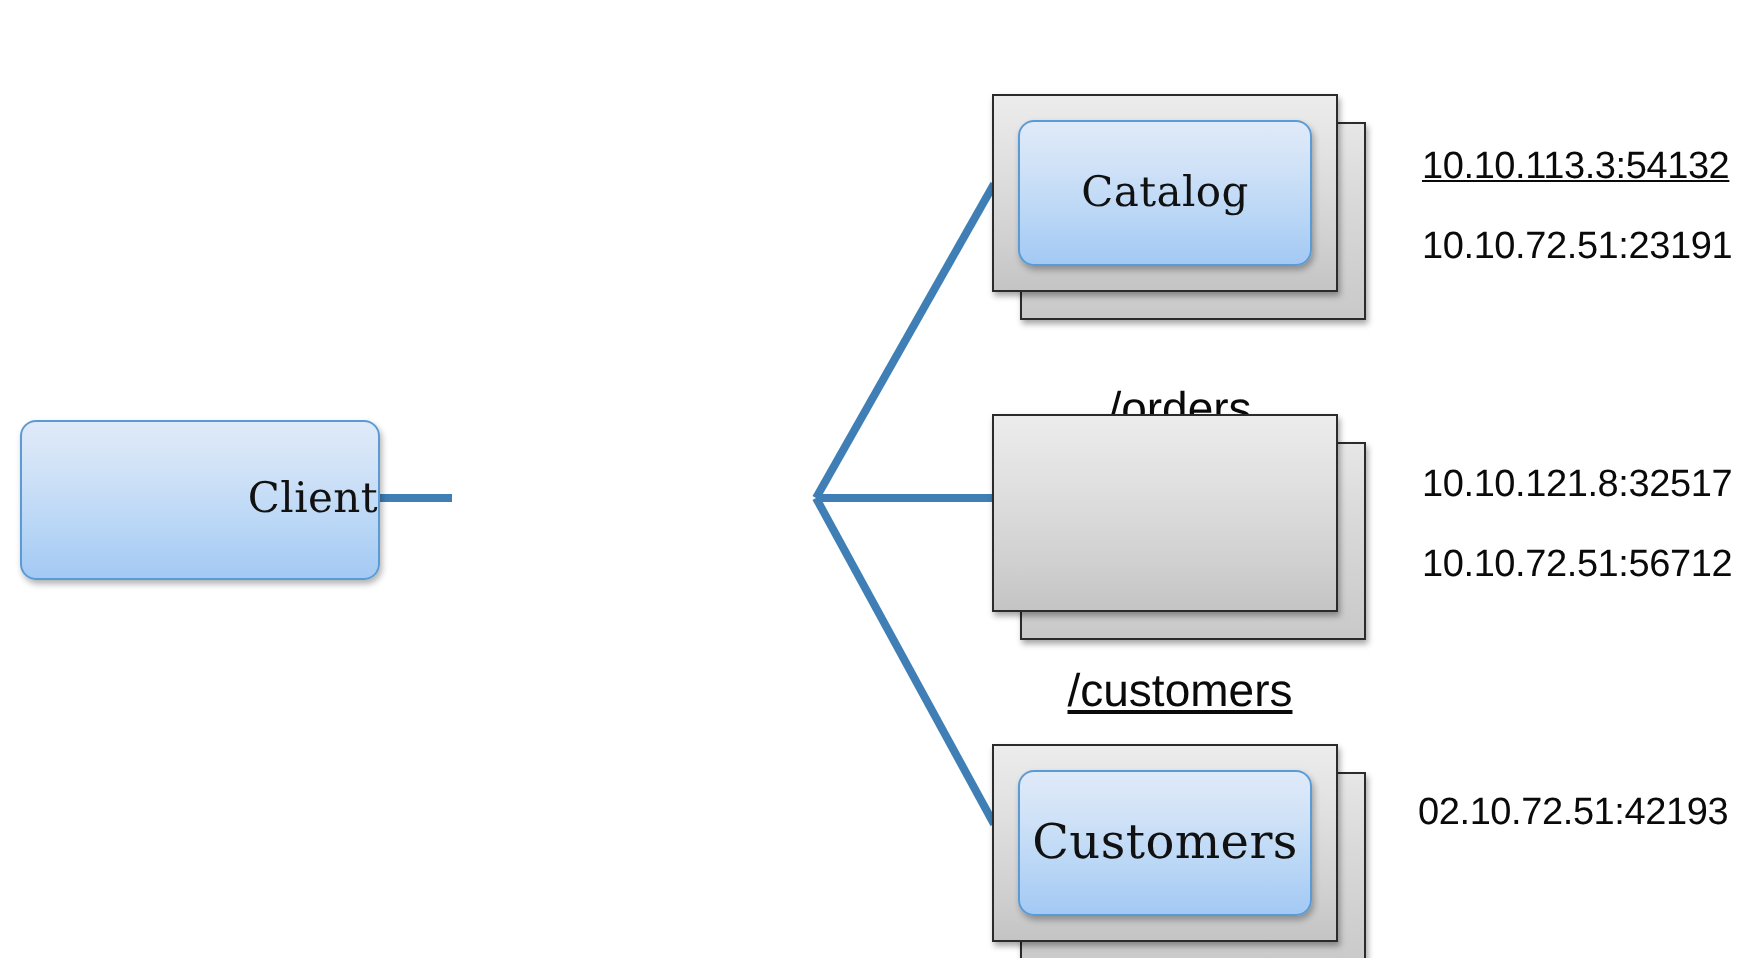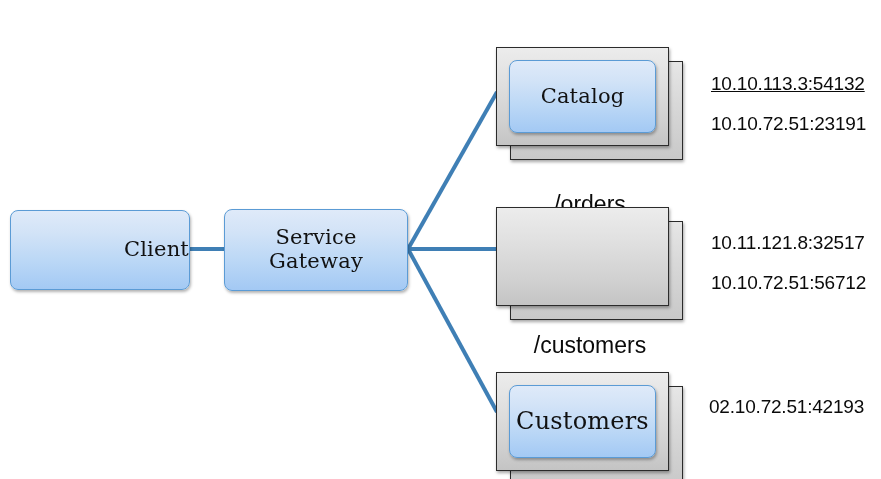--- a/index.html
+++ b/index.html
@@ -95,40 +95,36 @@
 
     <line x1="408" y1="249" x2="498" y2="249" stroke="#3f7fb5" stroke-width="4"></line>
 
     <line x1="408" y1="249" x2="497" y2="412" stroke="#3f7fb5" stroke-width="4"></line>
   </svg>
 
   <div class="blue-node" style="left:10px; top:210px; width:180px; height:80px;justify-content:flex-end;">
     <span class="label-line">Client</span>
   </div>
 
-  <div class="blue-node" style="left:224px; top:209px; width:184px; height:82px; flex-direction:column;">
-    <span class="label-line">Service</span>
-    <span class="label-line">Gateway</span>
-  </div>
 
   <div class="gray-back" style="left:510px; top:61px; width:173px; height:99px;"></div>
   <div class="gray-front" style="left:496px; top:47px; width:173px; height:99px;"></div>
   <div class="blue-node" style="left:509px; top:60px; width:147px; height:73px;">
     <span class="label-line">Catalog</span>
   </div>
   <div class="addr" style="left:711px; top:73px;text-decoration:underline;">10.10.113.3:54132</div>
   <div class="addr" style="left:711px; top:113px;">10.10.72.51:23191</div>
 
   <div class="path-label" style="left:500px; top:167px; width:180px;margin-top:24px;">/orders</div>
   <div class="gray-back" style="left:510px; top:221px; width:173px; height:99px;"></div>
   <div class="gray-front" style="left:496px; top:207px; width:173px; height:99px;"></div>
-  <div class="addr" style="left:711px; top:232px;">10.11.121.8:32517</div>
+  <div class="addr" style="left:711px; top:232px;">10.10.121.8:32517</div>
   <div class="addr" style="left:711px; top:272px;">10.10.72.51:56712</div>
 
-  <div class="path-label" style="left:500px; top:332px; width:180px;">/customers</div>
+  <div class="path-label" style="left:500px; top:332px; width:180px;text-decoration:underline;">/customers</div>
   <div class="gray-back" style="left:510px; top:386px; width:173px; height:99px;"></div>
   <div class="gray-front" style="left:496px; top:372px; width:173px; height:99px;"></div>
   <div class="blue-node" style="left:509px; top:385px; width:147px; height:73px; font-size:24px;">
     <span class="label-line">Customers</span>
   </div>
   <div class="addr" style="left:709px; top:396px;">02.10.72.51:42193</div>
 
 </div>
 
 </body></html>

